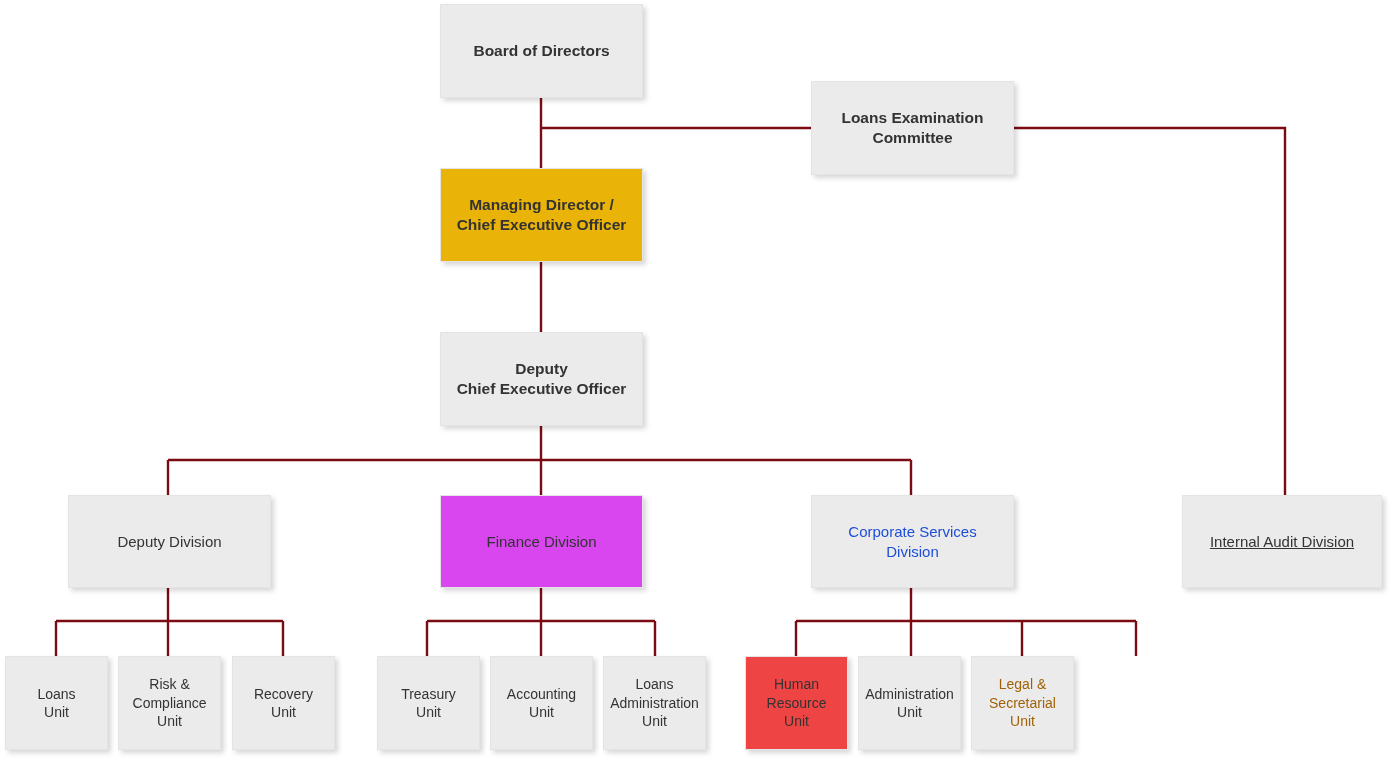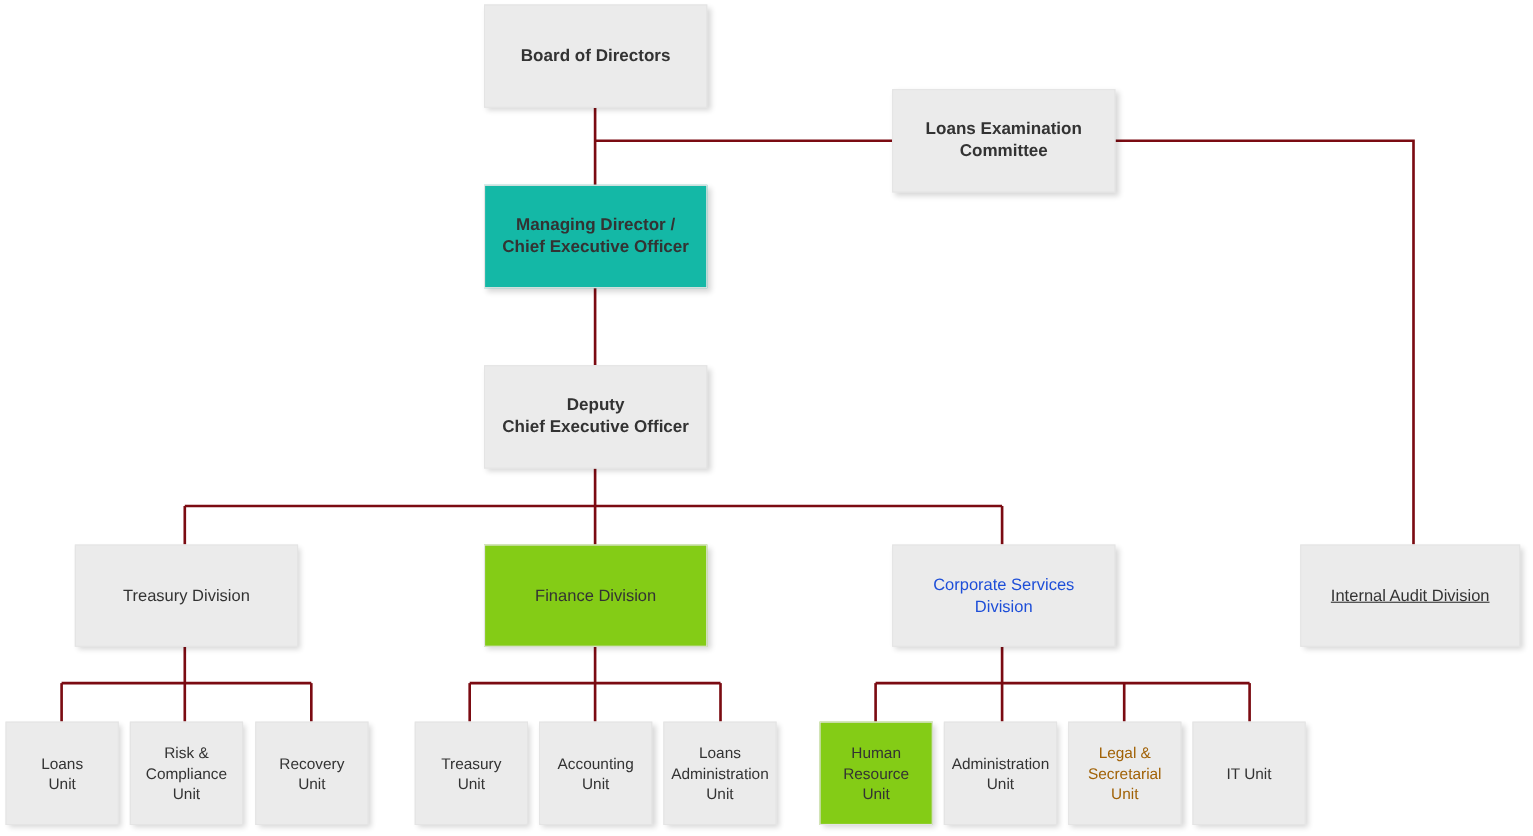--- a/index.html
+++ b/index.html
@@ -99,32 +99,32 @@
     </g>
   </svg>
 
   <div class="node-box tier-exec" style="left: 440px; top: 4px; width: 203px; height: 94px; background: rgb(235, 235, 235); border-color: rgb(228, 228, 228); color: rgb(51, 51, 51);">
     <span class="node-label">Board of Directors</span>
   </div>
   <div class="node-box tier-exec" style="left: 811px; top: 81px; width: 203px; height: 94px; background: rgb(235, 235, 235); border-color: rgb(228, 228, 228); color: rgb(51, 51, 51);">
     <span class="node-label">Loans Examination
 Committee</span>
   </div>
-  <div class="node-box tier-exec" style="left: 440px; top: 168px; width: 203px; height: 94px; background: #14b8a6; border-color: rgb(228, 228, 228); color: rgb(51, 51, 51);">
+  <div class="node-box tier-exec" style="left: 440px; top: 168px; width: 203px; height: 94px; background: #eab308; border-color: rgb(228, 228, 228); color: rgb(51, 51, 51);">
     <span class="node-label">Managing Director /
 Chief Executive Officer</span>
   </div>
   <div class="node-box tier-exec" style="left: 440px; top: 332px; width: 203px; height: 94px; background: rgb(235, 235, 235); border-color: rgb(228, 228, 228); color: rgb(51, 51, 51);">
     <span class="node-label">Deputy
 Chief Executive Officer</span>
   </div>
   <div class="node-box tier-division" style="left: 68px; top: 495px; width: 203px; height: 93px; background: rgb(235, 235, 235); border-color: rgb(228, 228, 228); color: rgb(51, 51, 51);">
-    <span class="node-label">Treasury Division</span>
+    <span class="node-label">Deputy Division</span>
   </div>
-  <div class="node-box tier-division" style="left: 440px; top: 495px; width: 203px; height: 93px; background: #84cc16; border-color: rgb(228, 228, 228); color: rgb(51, 51, 51);">
+  <div class="node-box tier-division" style="left: 440px; top: 495px; width: 203px; height: 93px; background: #d946ef; border-color: rgb(228, 228, 228); color: rgb(51, 51, 51);">
     <span class="node-label">Finance Division</span>
   </div>
   <div class="node-box tier-division" style="left: 811px; top: 495px; width: 203px; height: 93px; background: rgb(235, 235, 235); border-color: rgb(228, 228, 228); color: #1d4ed8;">
     <span class="node-label">Corporate Services
 Division</span>
   </div>
   <div class="node-box tier-division" style="left: 1182px; top: 495px; width: 200px; height: 93px; background: rgb(235, 235, 235); border-color: rgb(228, 228, 228); color: rgb(51, 51, 51); text-decoration: underline;">
     <span class="node-label">Internal Audit Division</span>
   </div>
   <div class="node-box tier-unit" style="left: 5px; top: 656px; width: 103px; height: 94px; background: rgb(235, 235, 235); border-color: rgb(228, 228, 228); color: rgb(51, 51, 51);">
@@ -146,31 +146,28 @@
   </div>
   <div class="node-box tier-unit" style="left: 490px; top: 656px; width: 103px; height: 94px; background: rgb(235, 235, 235); border-color: rgb(228, 228, 228); color: rgb(51, 51, 51);">
     <span class="node-label">Accounting
 Unit</span>
   </div>
   <div class="node-box tier-unit" style="left: 603px; top: 656px; width: 103px; height: 94px; background: rgb(235, 235, 235); border-color: rgb(228, 228, 228); color: rgb(51, 51, 51);">
     <span class="node-label">Loans
 Administration
 Unit</span>
   </div>
-  <div class="node-box tier-unit" style="left: 745px; top: 656px; width: 103px; height: 94px; background: #84cc16; border-color: rgb(228, 228, 228); color: rgb(51, 51, 51);">
+  <div class="node-box tier-unit" style="left: 745px; top: 656px; width: 103px; height: 94px; background: #ef4444; border-color: rgb(228, 228, 228); color: rgb(51, 51, 51);">
     <span class="node-label">Human
 Resource
 Unit</span>
   </div>
   <div class="node-box tier-unit" style="left: 858px; top: 656px; width: 103px; height: 94px; background: rgb(235, 235, 235); border-color: rgb(228, 228, 228); color: rgb(51, 51, 51);">
     <span class="node-label">Administration
 Unit</span>
   </div>
   <div class="node-box tier-unit" style="left: 971px; top: 656px; width: 103px; height: 94px; background: rgb(235, 235, 235); border-color: rgb(228, 228, 228); color: #a16207;">
     <span class="node-label">Legal &amp;
 Secretarial
 Unit</span>
   </div>
-  <div class="node-box tier-unit" style="left: 1084px; top: 656px; width: 103px; height: 94px; background: rgb(235, 235, 235); border-color: rgb(228, 228, 228); color: rgb(51, 51, 51);">
-    <span class="node-label">IT Unit</span>
-  </div>
 
 </div>
 
 </body></html>

